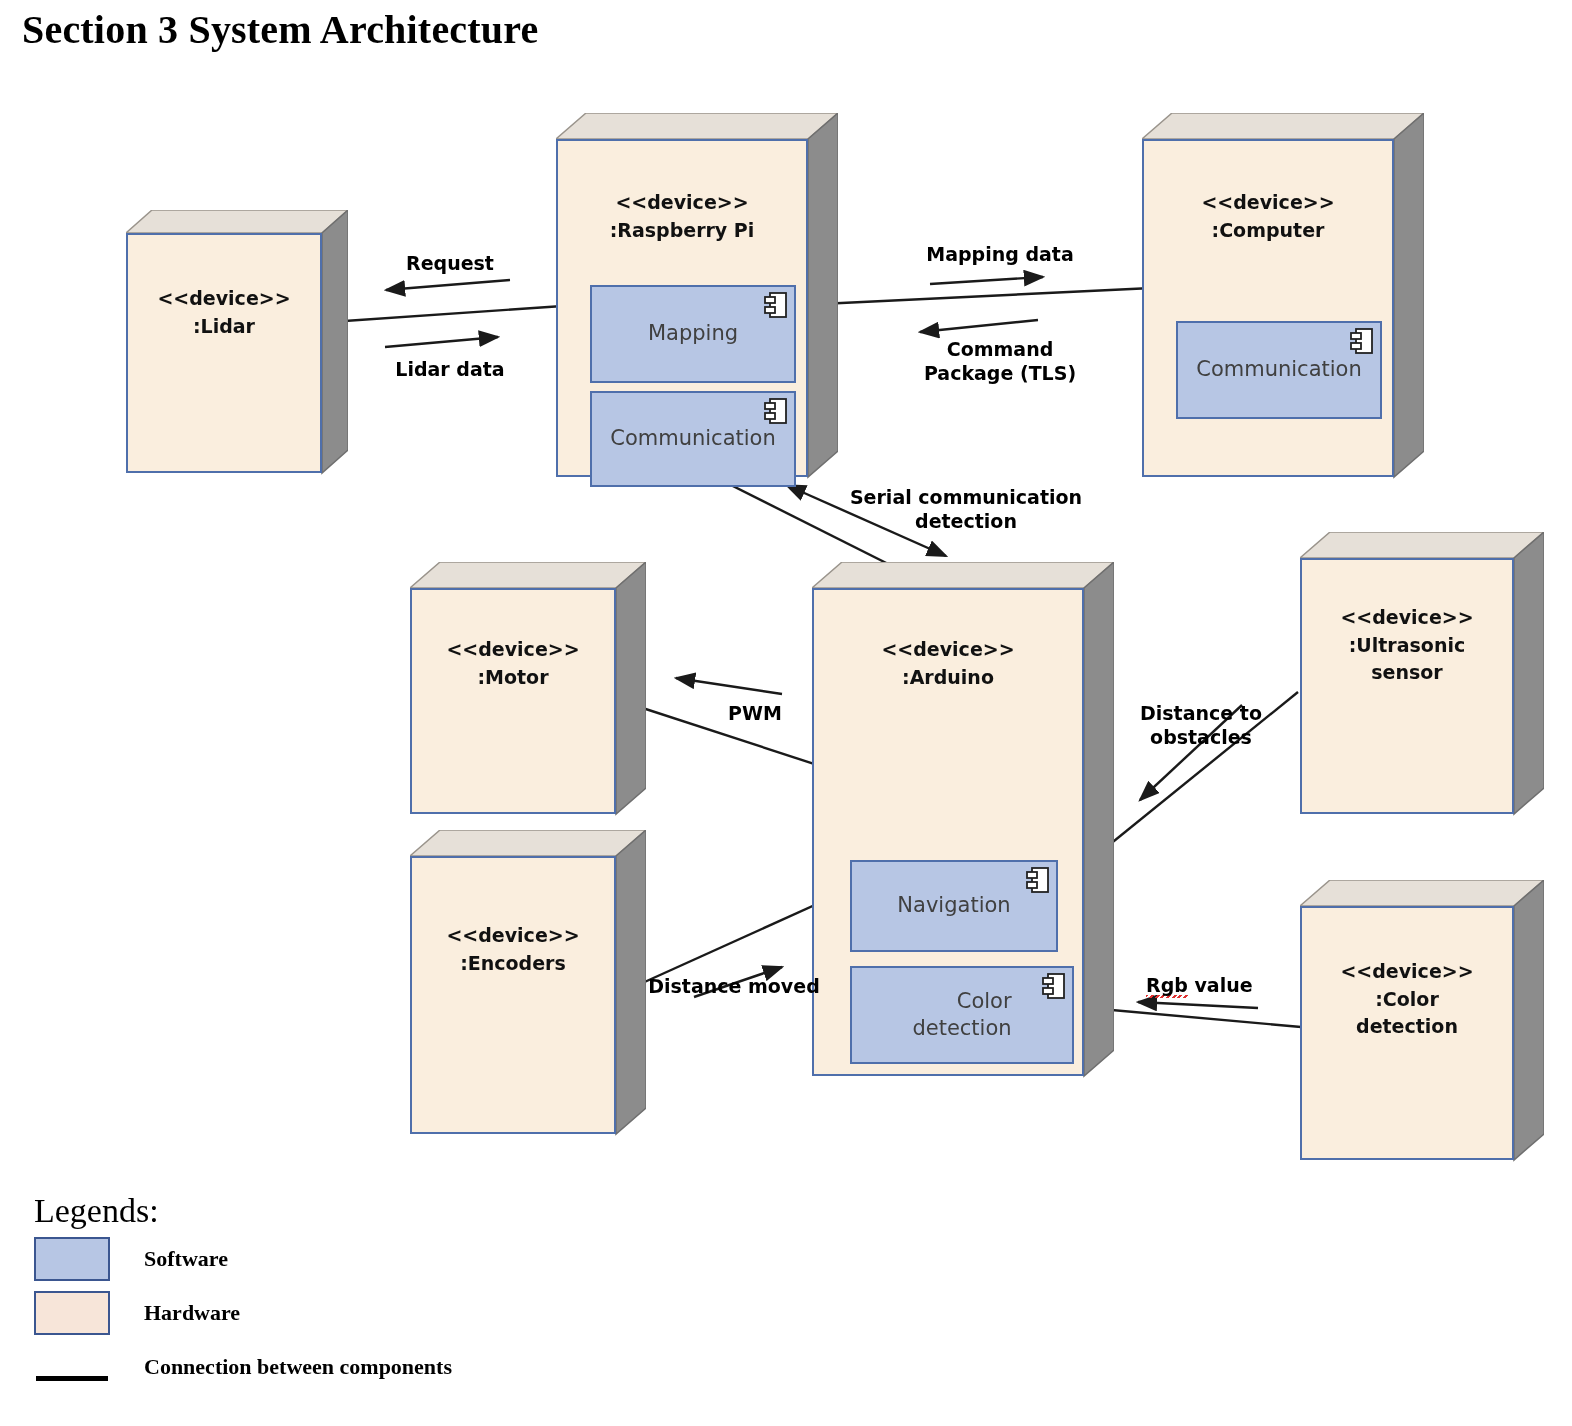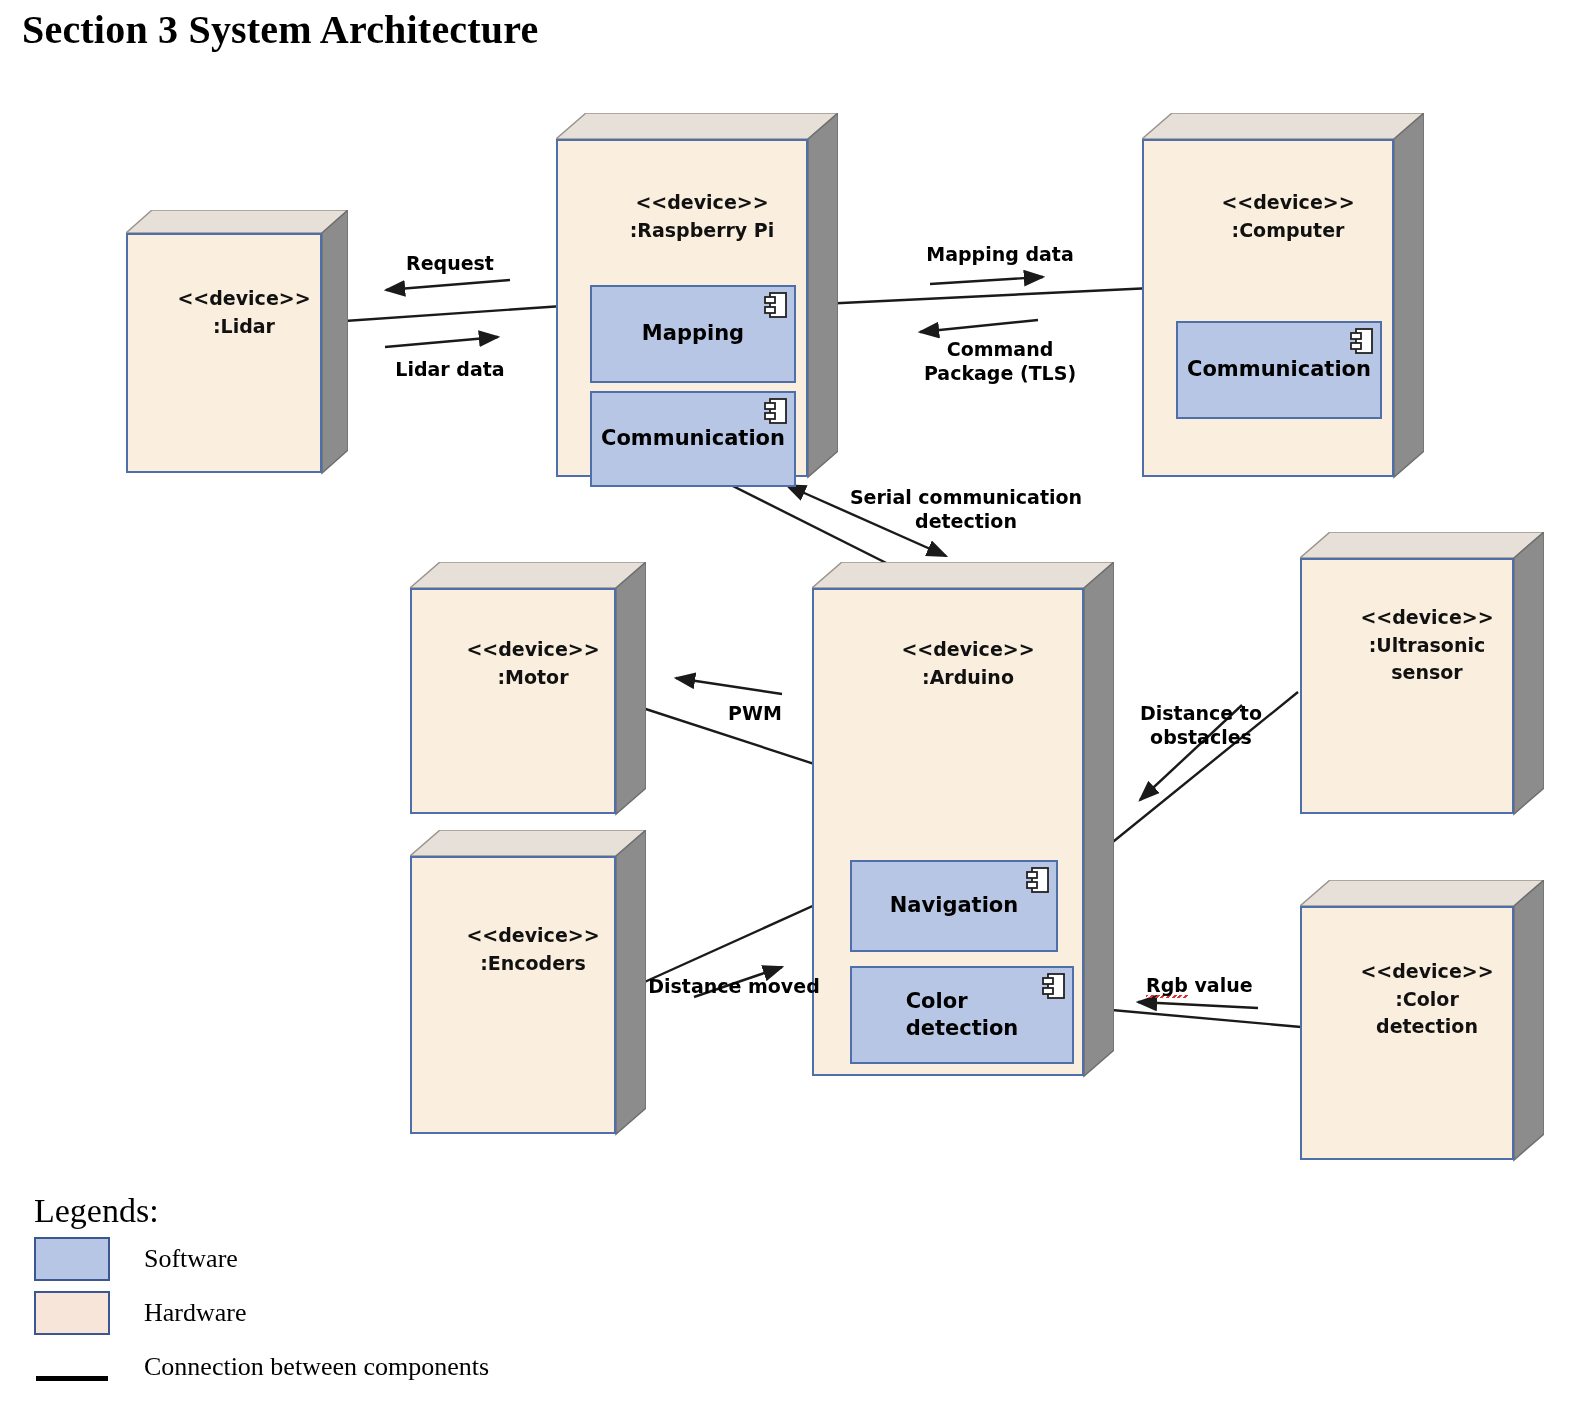--- a/index.html
+++ b/index.html
@@ -58,40 +58,39 @@
     position: absolute;
     left: 0;
     width: 100%;
     text-align: center;
     font-family: "DejaVu Sans", sans-serif;
     font-weight: bold;
     font-size: 19px;
     line-height: 1.45;
     color: #111111;
     white-space: pre-line;
-    padding-left: 20px;
   }
 
   
   .component {
     position: absolute;
     background: #b7c6e4;
     border: 2px solid #4f6fab;
     box-sizing: border-box;
     display: flex;
     align-items: center;
     justify-content: center;
   }
   .component-label {
     font-family: "DejaVu Sans", sans-serif;
-    font-weight: bold;
+    font-weight: normal;
     font-size: 21px;
     line-height: 1.3;
-    color: #000000;
-    text-align: left;
+    color: #404040;
+    text-align: right;
     white-space: pre-line;
     padding: 0 6px;
   }
   .comp-icon {
     position: absolute;
     right: 6px;
     top: 5px;
     width: 24px;
     height: 27px;
   }
@@ -154,24 +153,25 @@
     flex: 0 0 auto;
   }
   .legend-line {
     width: 72px;
     height: 5px;
     background: #000;
     margin-bottom: 8px;
   }
   .legend-text {
     font-family: "Liberation Serif", serif;
-    font-size: 26px;
+    font-size: 22px;
     color: #000;
     margin-left: 34px;
     white-space: nowrap;
+    font-weight: bold;
   }
 </style>
 </head>
 <body>
 
 <div id="page-title">Section 3 System Architecture</div>
 
 <svg id="edge-layer" viewBox="0 0 1572 1426" xmlns="http://www.w3.org/2000/svg">
   <defs>
     <marker id="arrowhead" markerWidth="9" markerHeight="7" refX="8" refY="3.5" orient="auto" markerUnits="strokeWidth">

